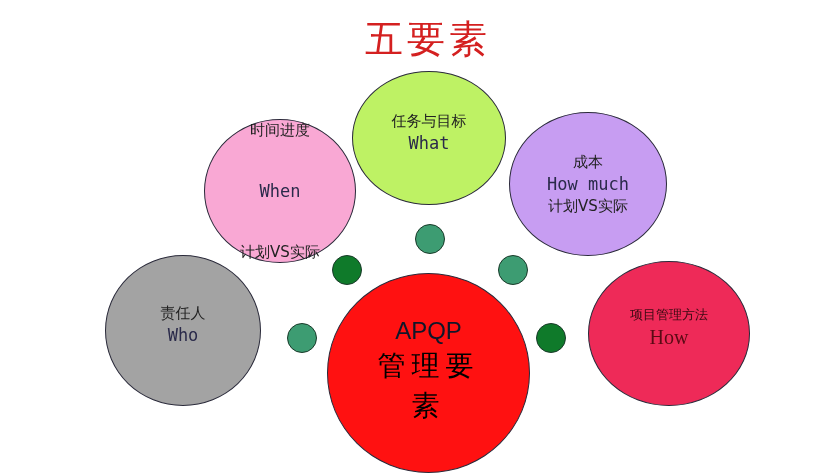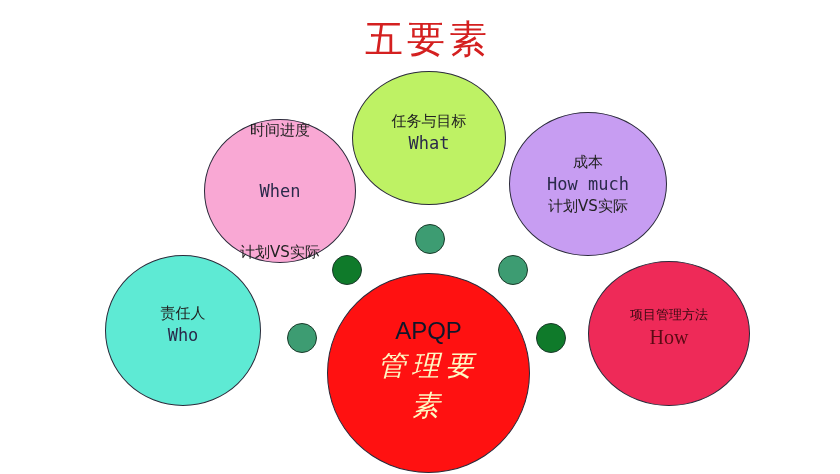--- a/index.html
+++ b/index.html
@@ -3,21 +3,21 @@
   <meta charset="utf-8">
   <style>
     html, body { margin: 0; padding: 0; background: #ffffff; }
     body { width: 840px; height: 474px; position: relative; overflow: hidden; font-family: "DejaVu Sans", sans-serif; }
     .title { position: absolute; left: 8px; width: 840px; top: 14px; text-align: center; color: #d42020; font-size: 38px; font-family: "DejaVu Sans", sans-serif; letter-spacing: 4px; }
     .ellipse { position: absolute; border: 1px solid #2a2a3a; border-radius: 50%; box-sizing: border-box; display: flex; flex-direction: column; align-items: center; justify-content: center; text-align: center; }
     .cn { font-family: "DejaVu Sans", sans-serif; font-size: 15px; color: #222; line-height: 20px; }
     .en { font-family: "DejaVu Sans Mono", monospace; font-size: 17px; color: #2a2a4a; line-height: 24px; }
     .serif-en { font-family: "Liberation Serif", serif; font-size: 20px; color: #5a0a14; line-height: 24px; }
     .center-en { font-family: Liberation Sans, sans-serif; font-size: 24px; color: #0f172a; line-height: 30px; }
-    .center-cn { font-family: "DejaVu Serif", serif; font-size: 28px; color: #fef9c3; line-height: 40px; letter-spacing: 6px; font-style: italic; }
+    .center-cn { font-family: "DejaVu Serif", serif; font-size: 28px; color: #000000; line-height: 40px; letter-spacing: 6px; }
     .dot { position: absolute; width: 30px; height: 30px; border-radius: 50%; border: 1px solid #1a3a2a; box-sizing: border-box; }
   </style>
 </head>
 <body>
 
 <div class="title">五要素</div>
 
 <div class="ellipse" style="left:352px; top:71px; width:154px; height:134px; background:#bef264;">
   <div class="cn" style="margin-top:-10px;">任务与目标</div>
   <div class="en">What</div>
@@ -28,21 +28,21 @@
   <div class="en">When</div>
   <div class="cn">计划VS实际</div>
 </div>
 
 <div class="ellipse" style="left:509px; top:112px; width:158px; height:144px; background:#c79df2;">
   <div class="cn">成本</div>
   <div class="en">How much</div>
   <div class="cn">计划VS实际</div>
 </div>
 
-<div class="ellipse" style="left:105px; top:255px; width:156px; height:151px; background:#5eead4;">
+<div class="ellipse" style="left:105px; top:255px; width:156px; height:151px; background:#a3a3a3;">
   <div class="cn" style="margin-top:-12px;">责任人</div>
   <div class="en">Who</div>
 </div>
 
 <div class="ellipse" style="left:588px; top:261px; width:162px; height:145px; background:#ee2a58;">
   <div class="cn" style="font-size:13px; color:#3a0a12; margin-top:-14px;">项目管理方法</div>
   <div class="serif-en">How</div>
 </div>
 
 <div class="ellipse" style="left:327px; top:273px; width:203px; height:200px; background:#ff1111; justify-content:flex-start; padding-top:42px;">

